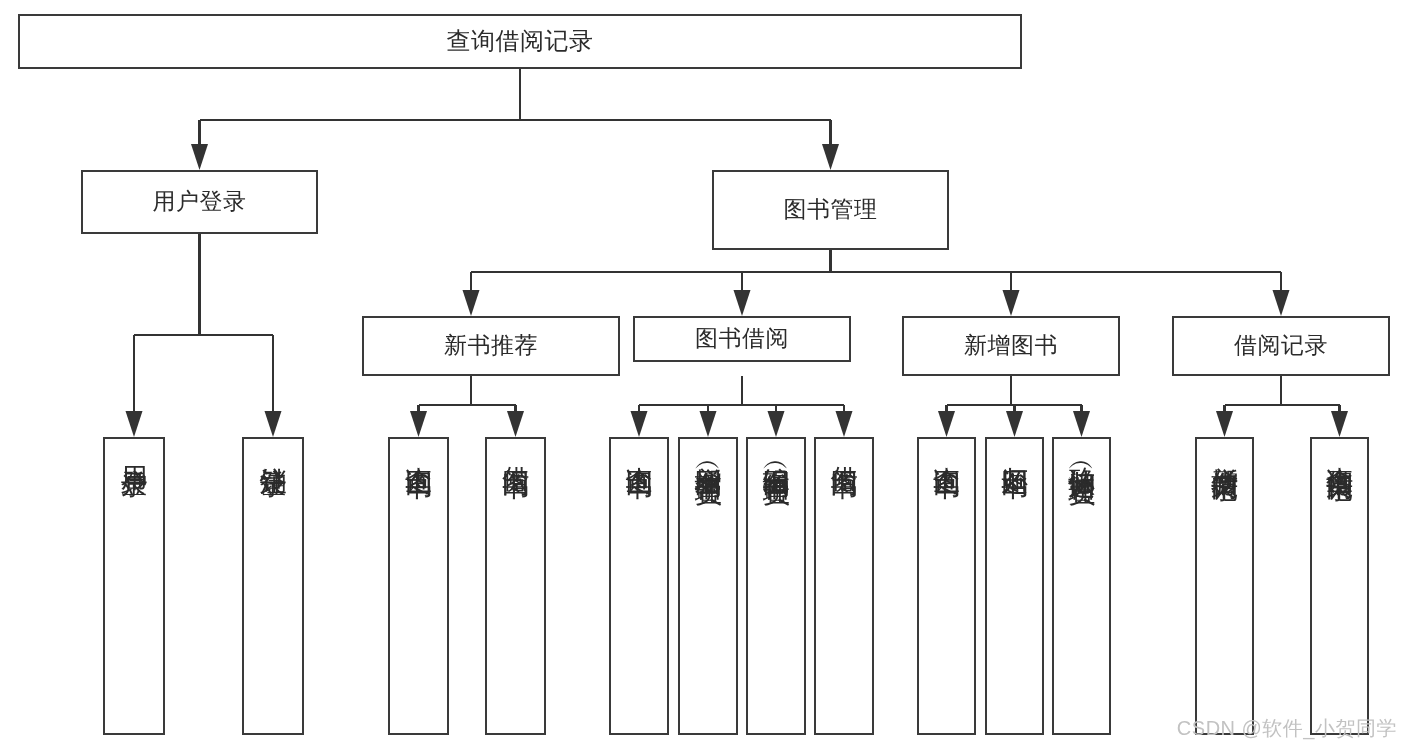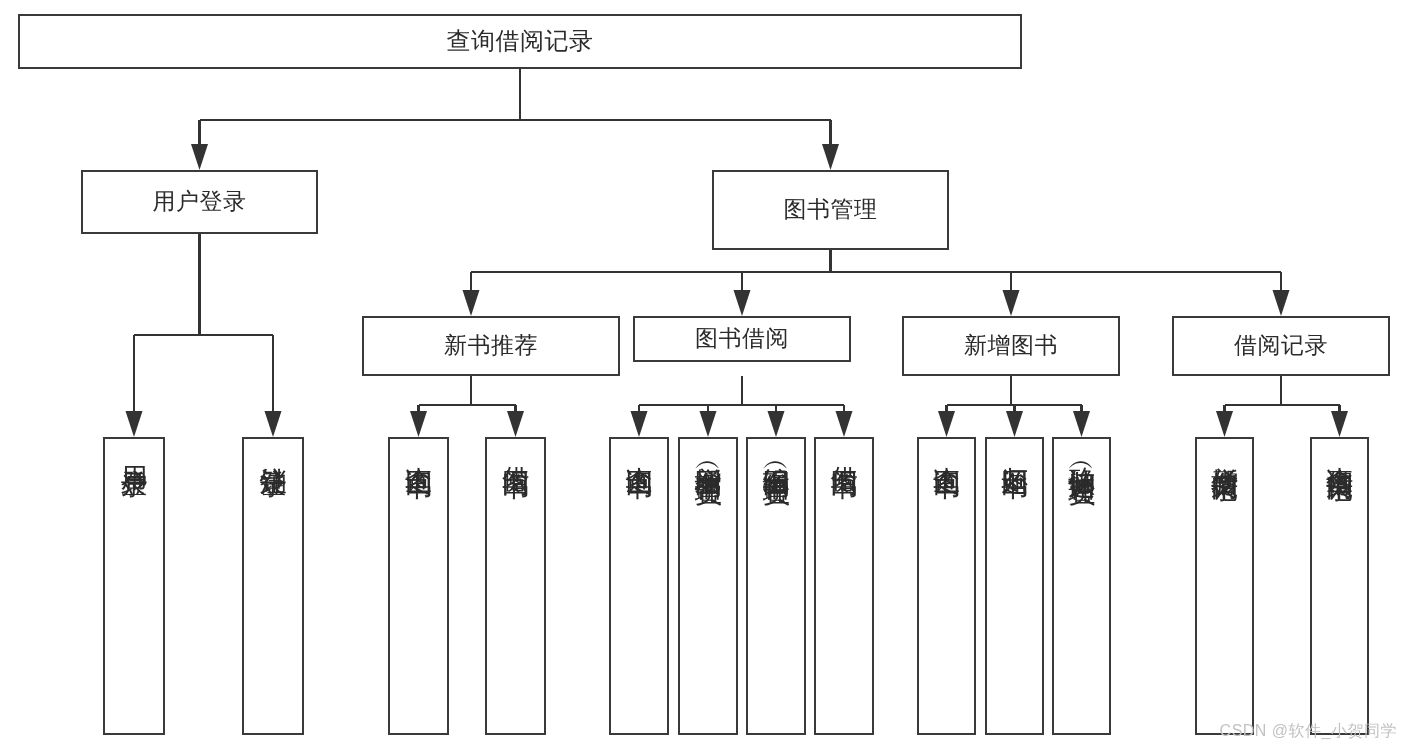--- a/index.html
+++ b/index.html
@@ -55,21 +55,21 @@
     font-size: 27px;
     line-height: 1.05;
     letter-spacing: 2px;
     white-space: pre;
   }
   .node.root .node-label { font-size: 24px; }
   #watermark {
     position: absolute;
     right: 8px;
     bottom: 5px;
-    font-size: 16px;
+    font-size: 20px;
     color: #c2c2c2;
     white-space: nowrap;
     letter-spacing: 0.5px;
   }
 </style>
 </head>
 <body>
 
 <div id="canvas">
   <svg id="edges" viewBox="0 0 1405 747" width="1405" height="747" aria-hidden="true">

